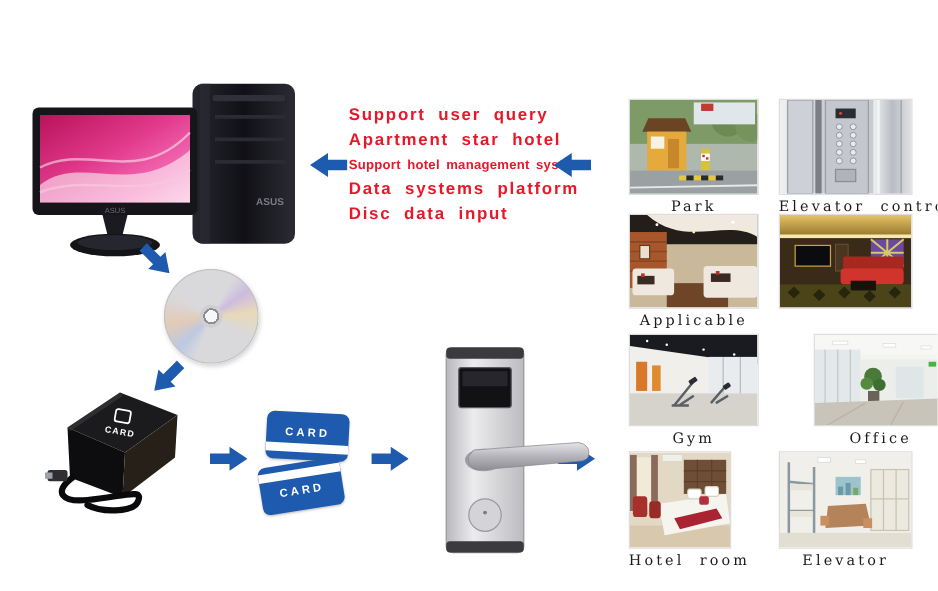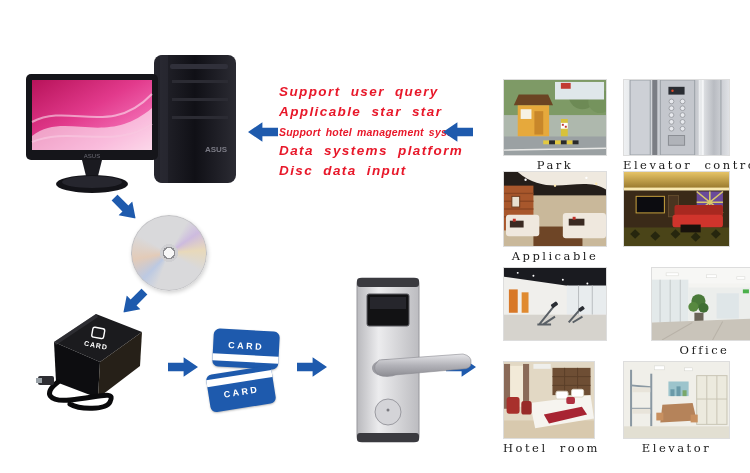--- a/index.html
+++ b/index.html
@@ -7,21 +7,21 @@
        font-family:"Liberation Sans",sans-serif;}
   .abs{position:absolute;}
   
   .arr{position:absolute;background:#1e5aad;width:30px;height:22px;
        clip-path:polygon(0 31%,52% 31%,52% 6%,100% 50%,52% 94%,52% 69%,0 69%);}
   .arr.left{transform:scaleX(-1);}
   .arr.dr{transform:rotate(45deg);}
   .arr.dl{transform:rotate(135deg);}
   
   .feat{position:absolute;left:279px;color:#e8182a;font-weight:bold;
-        font-size:13.5px;letter-spacing:1.4px;word-spacing:5px;white-space:nowrap;font-style:italic;}
+        font-size:13.5px;letter-spacing:1.4px;word-spacing:5px;white-space:nowrap;}
   .feat.small{font-size:10.5px;letter-spacing:0.2px;word-spacing:2px;}
   
   .cd{position:absolute;left:131px;top:215px;width:76px;height:76px;border-radius:50%;
       background:
         radial-gradient(circle,#f7f7f7 0 9%,#8f8f93 9% 12%,#cfcfd2 12% 17%,rgba(0,0,0,0) 17%),
         conic-gradient(#d9d9db 0 30deg,#cdbbdf 55deg,#e8d9ba 85deg,#d9d9db 120deg 200deg,
                        #bcc9e2 225deg,#e3cbb8 260deg,#d9d9db 300deg 360deg);
       box-shadow:0 0 0 1px #c2c2c5 inset,1px 2px 4px rgba(0,0,0,.18);}
   
   .card{position:absolute;width:66px;height:38px;border-radius:6px;background:#1e5aad;
@@ -33,21 +33,21 @@
   .cell{position:absolute;margin:12px;}
   .ph{border:1px solid #ddd;background:#fff;overflow:hidden;box-sizing:border-box;}
   .ph svg{display:block;width:100%;height:100%;}
   .cap{margin-top:2px;text-align:center;color:#1a1a1a;
        font-family:"DejaVu Serif","Liberation Serif",serif;
        font-size:11.5px;letter-spacing:2.5px;word-spacing:6px;white-space:nowrap;}
 </style>
 </head>
 <body>
 
-<div class="abs" style="left:20px;top:50px;width:235px;height:150px">
+<div class="abs" style="left:20px;top:62px;width:235px;height:150px">
   <svg viewBox="0 0 235 150" width="235" height="150">
     <defs>
       <linearGradient id="scr" x1="0" y1="0" x2="1" y2="1">
         <stop offset="0" stop-color="#b8135a"></stop>
           <stop offset=".45" stop-color="#e23a8c"></stop>
         <stop offset=".75" stop-color="#f26ab2"></stop>
           <stop offset="1" stop-color="#f8a8d0"></stop>
       </linearGradient>
       <linearGradient id="twr" x1="0" y1="0" x2="1" y2="0">
         <stop offset="0" stop-color="#26262e"></stop>
@@ -74,21 +74,21 @@
       <path d="M12,92 C50,76 95,100 132,74" stroke="#f8c8e0" stroke-width="2" fill="none" opacity=".7"></path>
       <text x="72" y="108" fill="#6a6a74" font-size="6" text-anchor="middle" font-family="Liberation Sans,sans-serif">ASUS</text>
       <polygon points="62,110 82,110 77,130 67,130" fill="#1a1a20"></polygon>
       <ellipse cx="72" cy="134" rx="36" ry="9" fill="#131318"></ellipse>
       <ellipse cx="72" cy="132" rx="30" ry="6" fill="#26262e"></ellipse>
     </g>
   </svg>
 </div>
 
 <div class="feat" style="top:84px">Support user query</div>
-<div class="feat" style="top:104px">Applicable star star</div>
+<div class="feat" style="top:104px">Apartment star hotel</div>
 <div class="feat small" style="top:126px">Support hotel management systems</div>
 <div class="feat" style="top:143px">Data systems platform</div>
 <div class="feat" style="top:163px">Disc data input</div>
 
 <span class="arr left" style="left:248px;top:121px"></span>
 <span class="arr left" style="left:443px;top:121px"></span>
 
 <span class="arr dr" style="left:110px;top:197px"></span>
 <span class="arr dl" style="left:119px;top:291px"></span>
 <span class="arr" style="left:168px;top:356px"></span>
@@ -298,20 +298,21 @@
       <line x1="90" y1="18" x2="90" y2="48" stroke="#b8bcc0"></line>
       <rect x="0" y="48" width="104" height="26" fill="#d6d3cd"></rect>
       <g stroke="#5a6066" stroke-width="2" fill="none">
         <path d="M36,58 L52,38 M40,58 L52,50 M34,58 L48,58"></path>
         <path d="M66,56 L78,42 M70,56 L80,50"></path>
       </g>
       <rect x="48" y="36" width="7" height="4" rx="1" fill="#2a2d33" transform="rotate(-35 51 38)"></rect>
       <rect x="76" y="40" width="6" height="4" rx="1" fill="#2a2d33" transform="rotate(-35 79 42)"></rect>
     </svg>
   </div>
+  <figcaption class="cap">Gym</figcaption>
 </figure>
 
 <figure class="cell" style="left:639px;top:255px;width:107px">
   <div class="ph" style="height:74px">
     <svg viewBox="0 0 104 74" preserveAspectRatio="none">
       <rect width="104" height="74" fill="#f4f4f1"></rect>
       <rect width="104" height="16" fill="#f7f7f5"></rect>
       <rect x="14" y="5" width="12" height="3" fill="#ffffff" stroke="#dcdcd8" stroke-width=".6"></rect>
       <rect x="54" y="7" width="10" height="3" fill="#ffffff" stroke="#dcdcd8" stroke-width=".6"></rect>
       <rect x="84" y="9" width="8" height="2.5" fill="#ffffff" stroke="#dcdcd8" stroke-width=".6"></rect>
@@ -327,21 +328,21 @@
       <circle cx="51" cy="41" r="5" fill="#3f6e33"></circle>
       <rect x="42" y="46" width="9" height="9" fill="#6a6458"></rect>
       <polygon points="0,56 104,52 104,74 0,74" fill="#c9c4ba"></polygon>
       <line x1="10" y1="74" x2="40" y2="56" stroke="#b8b2a8"></line>
       <line x1="60" y1="74" x2="70" y2="55" stroke="#b8b2a8"></line>
     </svg>
   </div>
   <figcaption class="cap">Office</figcaption>
 </figure>
 
-<figure class="cell" style="left:491px;top:349px;width:92px">
+<figure class="cell" style="left:491px;top:349px;width:82px">
   <div class="ph" style="height:78px">
     <svg viewBox="0 0 104 78" preserveAspectRatio="none">
       <rect width="104" height="78" fill="#e2d8c4"></rect>
       <rect x="2" y="4" width="20" height="42" fill="#f2ead8"></rect>
       <rect x="0" y="2" width="7" height="46" fill="#8a6a58"></rect>
       <rect x="22" y="2" width="7" height="46" fill="#8a6a58"></rect>
       <rect x="34" y="2" width="20" height="5" fill="#efefec"></rect>
       <rect x="56" y="6" width="44" height="28" fill="#6e4e34"></rect>
       <line x1="56" y1="15" x2="100" y2="15" stroke="#5a3e28"></line>
       <line x1="56" y1="24" x2="100" y2="24" stroke="#5a3e28"></line>

